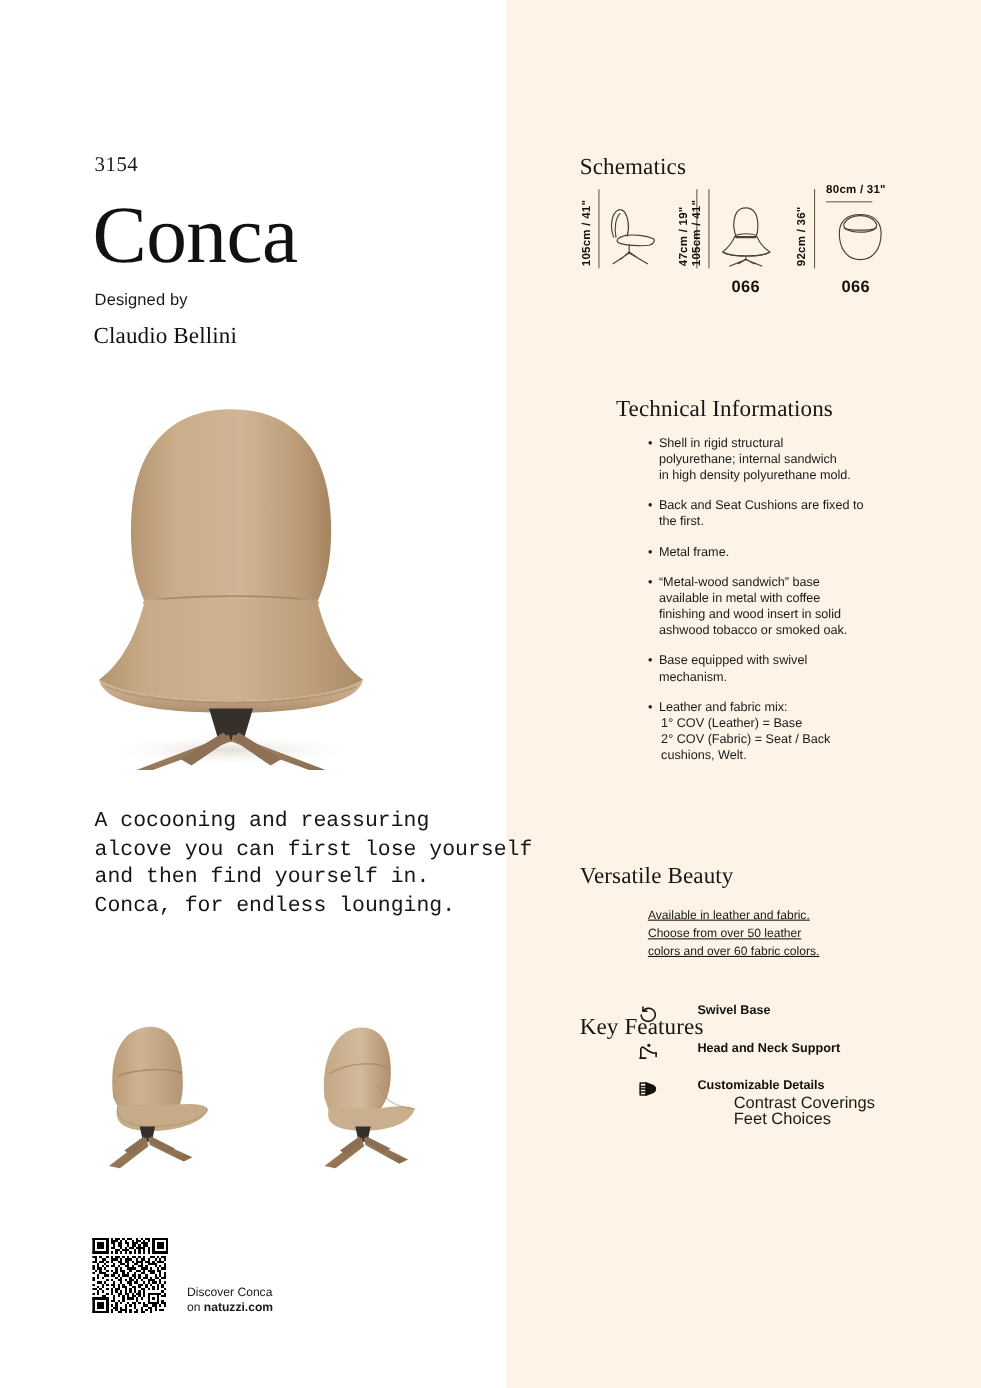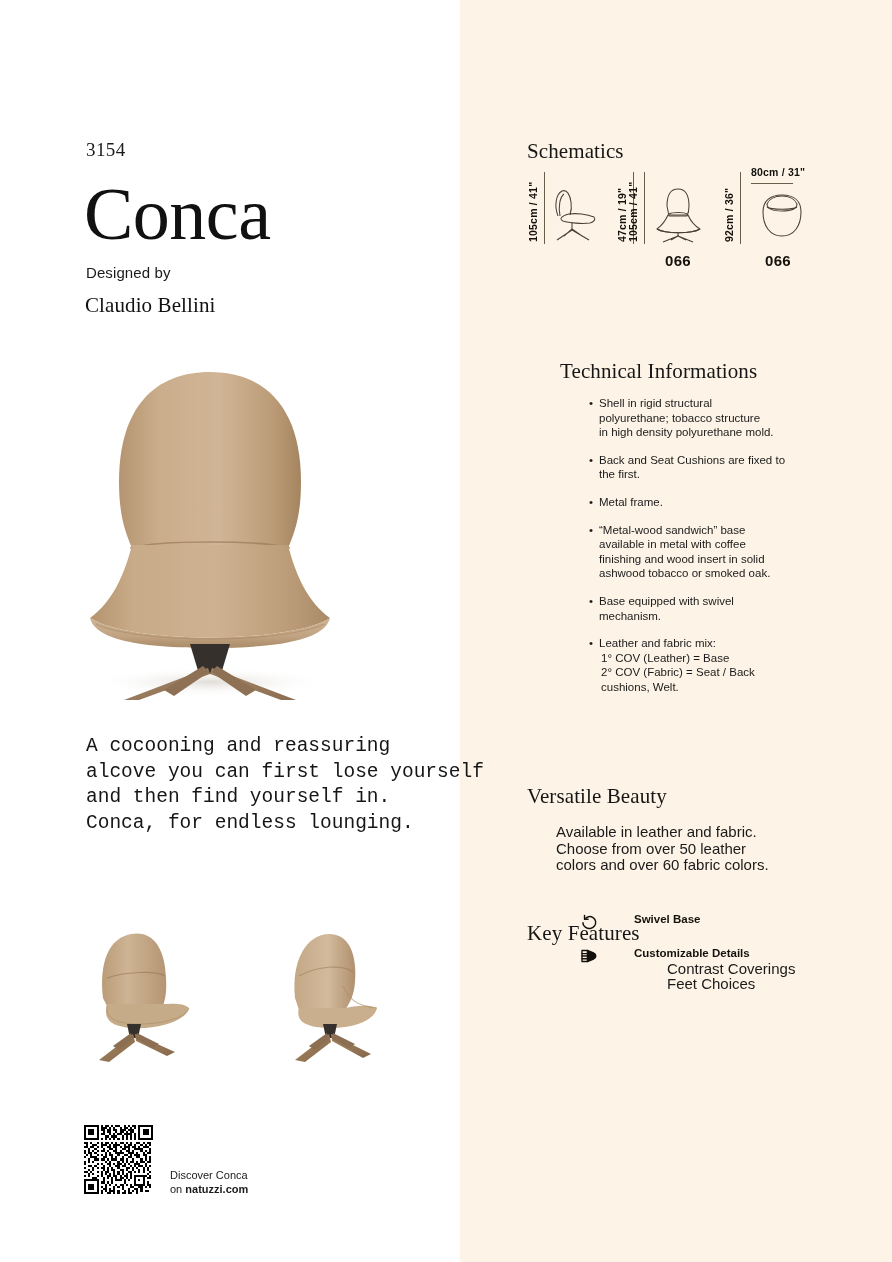--- a/index.html
+++ b/index.html
@@ -107,22 +107,22 @@
   .bullet {
     position: relative; padding-left: 10px;
     font-size: 11.5px; line-height: 14.6px; color: #1a1a1a;
     margin-bottom: 13px;
   }
   .bullet .dot { position: absolute; left: 0; top: 0; }
   .bullet .sub { padding-left: 2px; display: block; }
 
   
   .versatile-body {
-    position: absolute; left: 556px; top: 824px; width: 250px;
-    font-size: 15px; line-height: 16.5px; color: #1a1a1a;
+    position: absolute; left: 589px; top: 824px; width: 250px;
+    font-size: 11px; line-height: 16.5px; color: #1a1a1a; text-decoration: underline;
   }
 
   
   .features { position: absolute; left: 578px; top: 912px; width: 260px; }
   .feature { position: relative; min-height: 23px; margin-bottom: 11px; }
   .feature .fi {
     position: absolute; left: 0; top: 0; width: 22px; height: 20px;
     display: flex; align-items: center; justify-content: center;
   }
   .feature .ftext { margin-left: 56px; }
@@ -623,21 +623,21 @@
       </svg>
       <div class="schem-code" style="left:42px; top:82px;">066</div>
     </div>
   </div>
 
   <div class="sec-title" id="t-technical">Technical Informations</div>
   <div class="bullets">
     <div class="bullet">
       <span class="dot">•</span>
       <div>Shell in rigid structural</div>
-      <div>polyurethane; tobacco structure</div>
+      <div>polyurethane; internal sandwich</div>
       <div>in high density polyurethane mold.</div>
     </div>
     <div class="bullet">
       <span class="dot">•</span>
       <div>Back and Seat Cushions are fixed to</div>
       <div>the first.</div>
     </div>
     <div class="bullet">
       <span class="dot">•</span>
       <div>Metal frame.</div>
@@ -679,20 +679,34 @@
           <path d="M5 7 L5 2"></path>
           <path d="M5.5 7.5 C8 3.5 13 2.5 17 5 C21 7.5 22 13 19 17 C16 21 10.5 21.5 6.5 19 C4 17.4 2.7 14.8 2.8 12.2"></path>
           <path d="M5 7 L10 7.4"></path>
         </svg>
       </span>
       <div class="ftext">
         <span class="fname">Swivel Base</span>
       </div>
     </div>
 
+    <div class="feature">
+      <span class="fi">
+        <svg width="19" height="17" viewBox="0 0 24 22" fill="none" stroke="#14110d" stroke-width="1.9" stroke-linecap="round" stroke-linejoin="round">
+          <circle cx="12.5" cy="3" r="1.9" fill="#14110d" stroke="none"></circle>
+          <path d="M3 18 L3 8 C3 5.6 5 4.4 6.6 5.6 L11 9"></path>
+          <path d="M11 9 L17 12 L21 12"></path>
+          <path d="M21 12 L21 16"></path>
+          <path d="M2 18 L9 18"></path>
+        </svg>
+      </span>
+      <div class="ftext">
+        <span class="fname">Head and Neck Support</span>
+      </div>
+    </div>
 
     <div class="feature">
       <span class="fi">
         <svg width="19" height="18" viewBox="0 0 24 22" fill="none" stroke="#14110d" stroke-width="1.7" stroke-linejoin="round" stroke-linecap="round">
           <rect x="2.5" y="4" width="7" height="14"></rect>
           <path d="M2.5 8 L9.5 8 M2.5 11 L9.5 11 M2.5 14.5 L9.5 14.5"></path>
           <path d="M9.5 4 L17 7 C21 8.6 21 13.4 17 15 L9.5 18 Z" fill="#14110d" stroke="#14110d"></path>
         </svg>
       </span>
       <div class="ftext">

